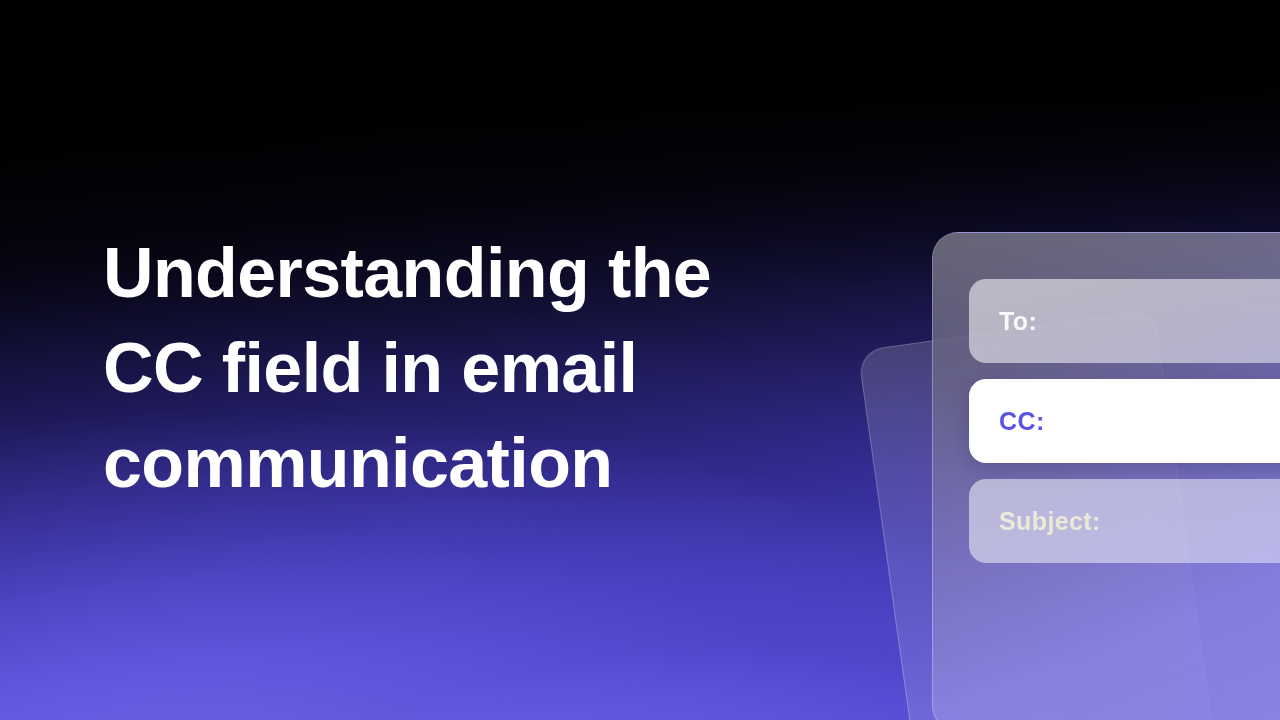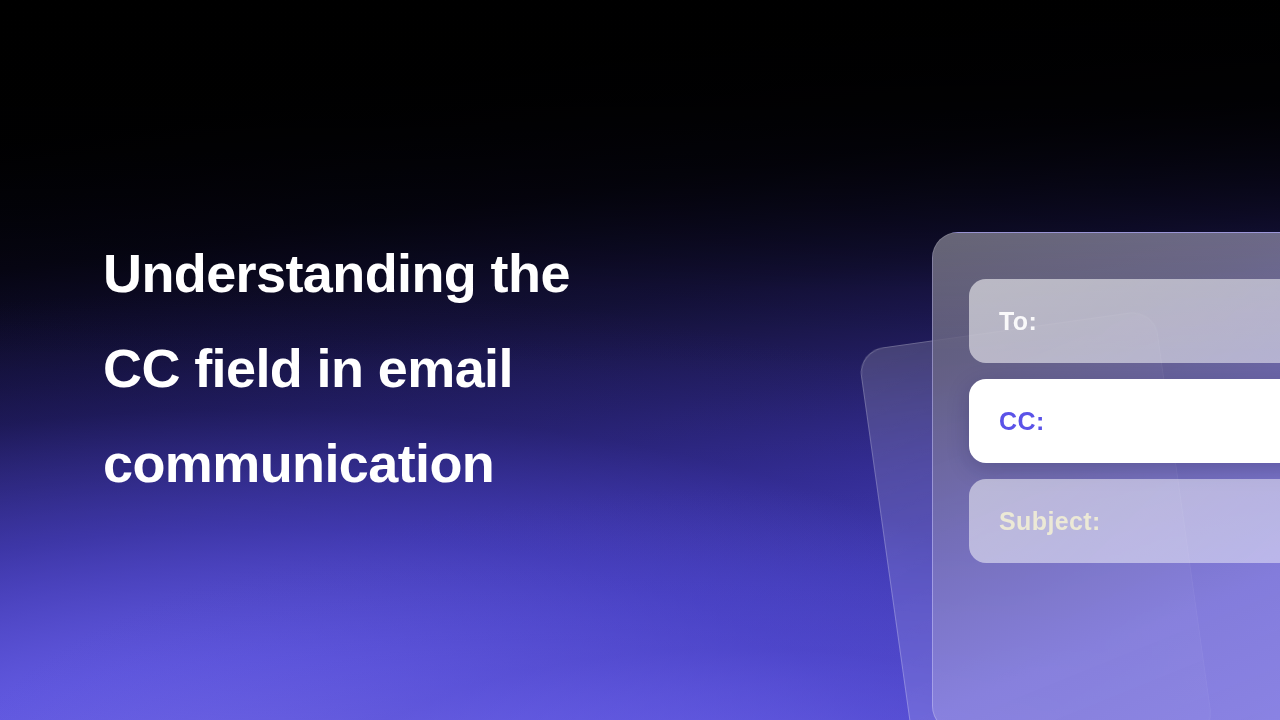--- a/index.html
+++ b/index.html
@@ -60,21 +60,21 @@
       rgba(0,0,0,0.45) 28%,
       rgba(0,0,0,0.10) 40%,
       rgba(0,0,0,0) 52%);
   }
 
   
   .headline{
     position:absolute;
     left:103px; top:226px;
     width:740px;
-    font-size:54px;
+    font-size:70px;
     line-height:95px;
     font-weight:700;
     letter-spacing:-0.6px;
     color:#ffffff;
     white-space:pre-line;
   }
 
   
   .cards{
     position:absolute;

